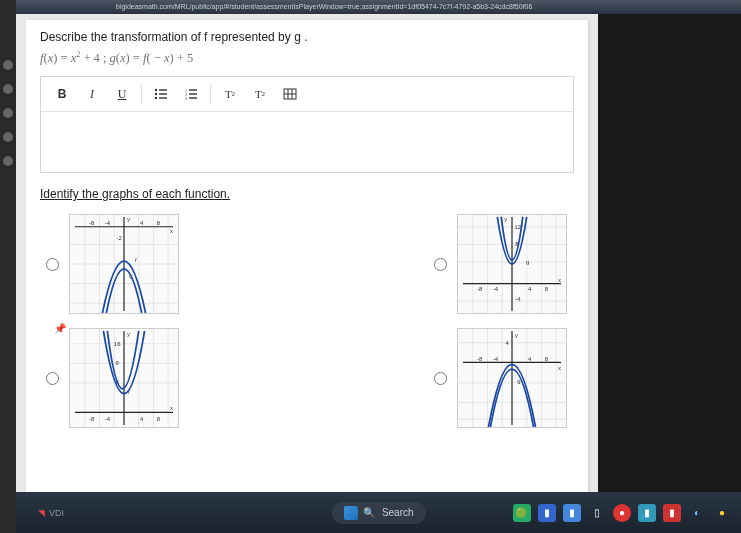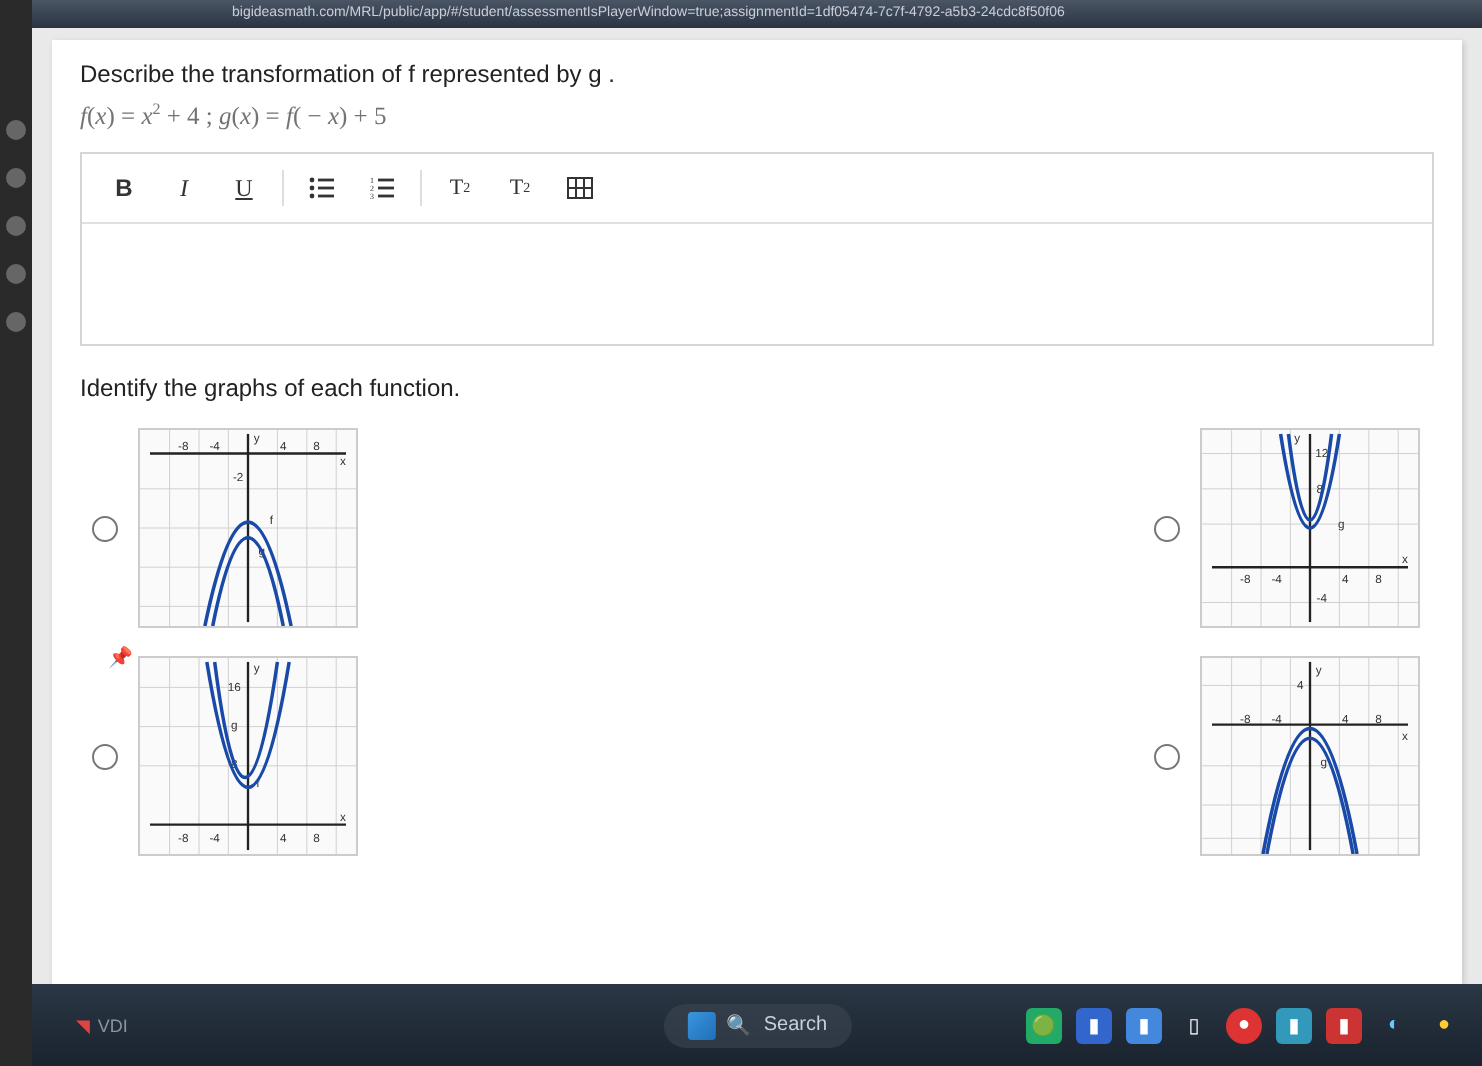--- a/index.html
+++ b/index.html
@@ -31,21 +31,21 @@
       color: #c8cfdb;
       font-size: 7px;
       line-height: 14px;
       padding-left: 100px;
       white-space: nowrap;
       overflow: hidden;
     }
     .content-wrap {
       position: absolute;
       left: 16px; top: 14px;
-      width: 725px; height: 478px;
+      width: 582px; height: 478px;
       background: #e9e9e9;
       padding: 6px 10px 0 10px;
       overflow: hidden;
     }
     .paper {
       background: #fff;
       height: 100%;
       padding: 10px 14px;
       box-shadow: 1px 1px 3px rgba(0,0,0,.15);
     }
@@ -69,21 +69,21 @@
       font-size: 12px; color: #333;
       cursor: pointer;
       font-family: 'Times New Roman', serif;
     }
     .tool-btn.bold { font-weight: bold; font-family: Arial; }
     .tool-btn.italic { font-style: italic; }
     .tool-btn.underline { text-decoration: underline; }
     .tool-sep { width: 1px; height: 18px; background: #ddd; margin: 0 2px; }
     .super-sub { font-size: 11px; position: relative; }
     .editor-body { height: 60px; padding: 6px; }
-    .identify-text { font-size: 12px; color: #222; margin-bottom: 8px; }
+    .identify-text { font-size: 12px; color: #222; margin-bottom: 8px; text-decoration: underline; }
     .graphs-grid {
       display: grid;
       grid-template-columns: 200px 1fr 140px;
       grid-template-rows: 110px 110px;
       gap: 4px 0;
       padding-left: 6px;
     }
     .graph-option { display: flex; align-items: center; gap: 10px; }
     .radio {
       width: 13px; height: 13px;

